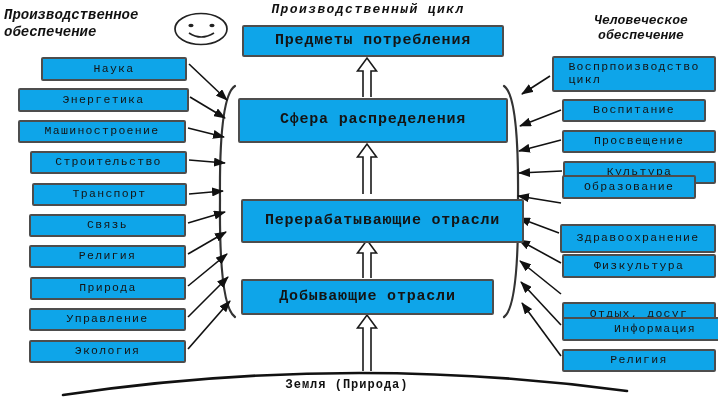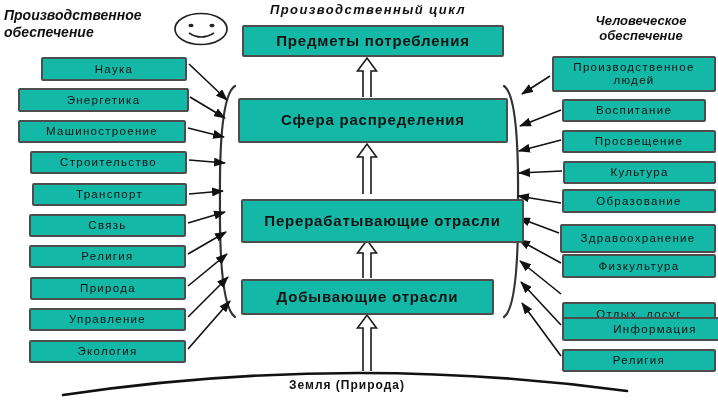--- a/index.html
+++ b/index.html
@@ -1,24 +1,24 @@
 <!DOCTYPE html>
 <html><head>
 <meta charset="utf-8">
 <style>
   html,body{margin:0;padding:0;background:#fff;}
   #stage{
     position:relative;width:718px;height:401px;overflow:hidden;background:#ffffff;
-    font-family:Liberation Sans, sans-serif;color:#141414;
+    font-family:Liberation Mono, monospace;color:#141414;
   }
   #lines{position:absolute;left:0;top:0;z-index:1;}
   .node{
-    position:absolute;box-sizing:border-box;background:#14b8a6;border:2px solid #4d4d4d;
+    position:absolute;box-sizing:border-box;background:#0ea5e9;border:2px solid #4d4d4d;
     border-radius:2px;display:flex;align-items:center;justify-content:center;
-    text-align:center;z-index:2;
+    text-align:left;z-index:2;
   }
   .small{font-size:11.5px;letter-spacing:1.3px;line-height:1.12;padding:1px 20px;}
   .big{font-size:15px;font-weight:bold;letter-spacing:0.8px;line-height:1.25;padding:1px 2px;}
   .hd{
     position:absolute;font-style:italic;font-weight:bold;color:#111;z-index:2;
     line-height:1.18;
   }
   .hd-left{left:4px;top:7px;width:165px;font-size:14px;text-align:left;}
   .hd-center{left:236px;top:2px;width:264px;font-size:13px;text-align:center;letter-spacing:1.4px;}
   .hd-right{left:566px;top:13px;width:150px;font-size:13px;text-align:center;}
@@ -98,25 +98,25 @@
   <div class="node small" style="left:29px;top:245px;width:157px;height:23px">Религия</div>
   <div class="node small" style="left:30px;top:277px;width:156px;height:23px">Природа</div>
   <div class="node small" style="left:29px;top:308px;width:157px;height:23px">Управление</div>
   <div class="node small" style="left:29px;top:340px;width:157px;height:23px">Экология</div>
 
   <div class="node big" style="left:242px;top:25px;width:262px;height:32px">Предметы потребления</div>
   <div class="node big" style="left:238px;top:98px;width:270px;height:45px">Сфера распределения</div>
   <div class="node big" style="left:241px;top:199px;width:283px;height:44px">Перерабатывающие отрасли</div>
   <div class="node big" style="left:241px;top:279px;width:253px;height:36px">Добывающие отрасли</div>
 
-  <div class="node small" style="left:552px;top:56px;width:164px;height:36px">Производственное людей</div>
+  <div class="node small" style="left:552px;top:56px;width:164px;height:36px">Воспрпоизводство цикл</div>
   <div class="node small" style="left:562px;top:99px;width:144px;height:23px">Воспитание</div>
   <div class="node small" style="left:562px;top:130px;width:154px;height:23px">Просвещение</div>
   <div class="node small" style="left:563px;top:161px;width:153px;height:23px">Культура</div>
-  <div class="node small" style="left:562px;top:189px;width:154px;height:24px">Образование</div>
+  <div class="node small" style="left:562px;top:175px;width:134px;height:24px">Образование</div>
   <div class="node small" style="left:560px;top:224px;width:156px;height:29px">Здравоохранение</div>
   <div class="node small" style="left:562px;top:254px;width:154px;height:24px">Физкультура</div>
   <div class="node small" style="left:562px;top:302px;width:154px;height:24px">Отдых, досуг</div>
   <div class="node small" style="left:562px;top:317px;width:186px;height:24px">Информация</div>
   <div class="node small" style="left:562px;top:349px;width:154px;height:23px">Религия</div>
 
   <div class="ground">Земля (Природа)</div>
 
 </div>
 

